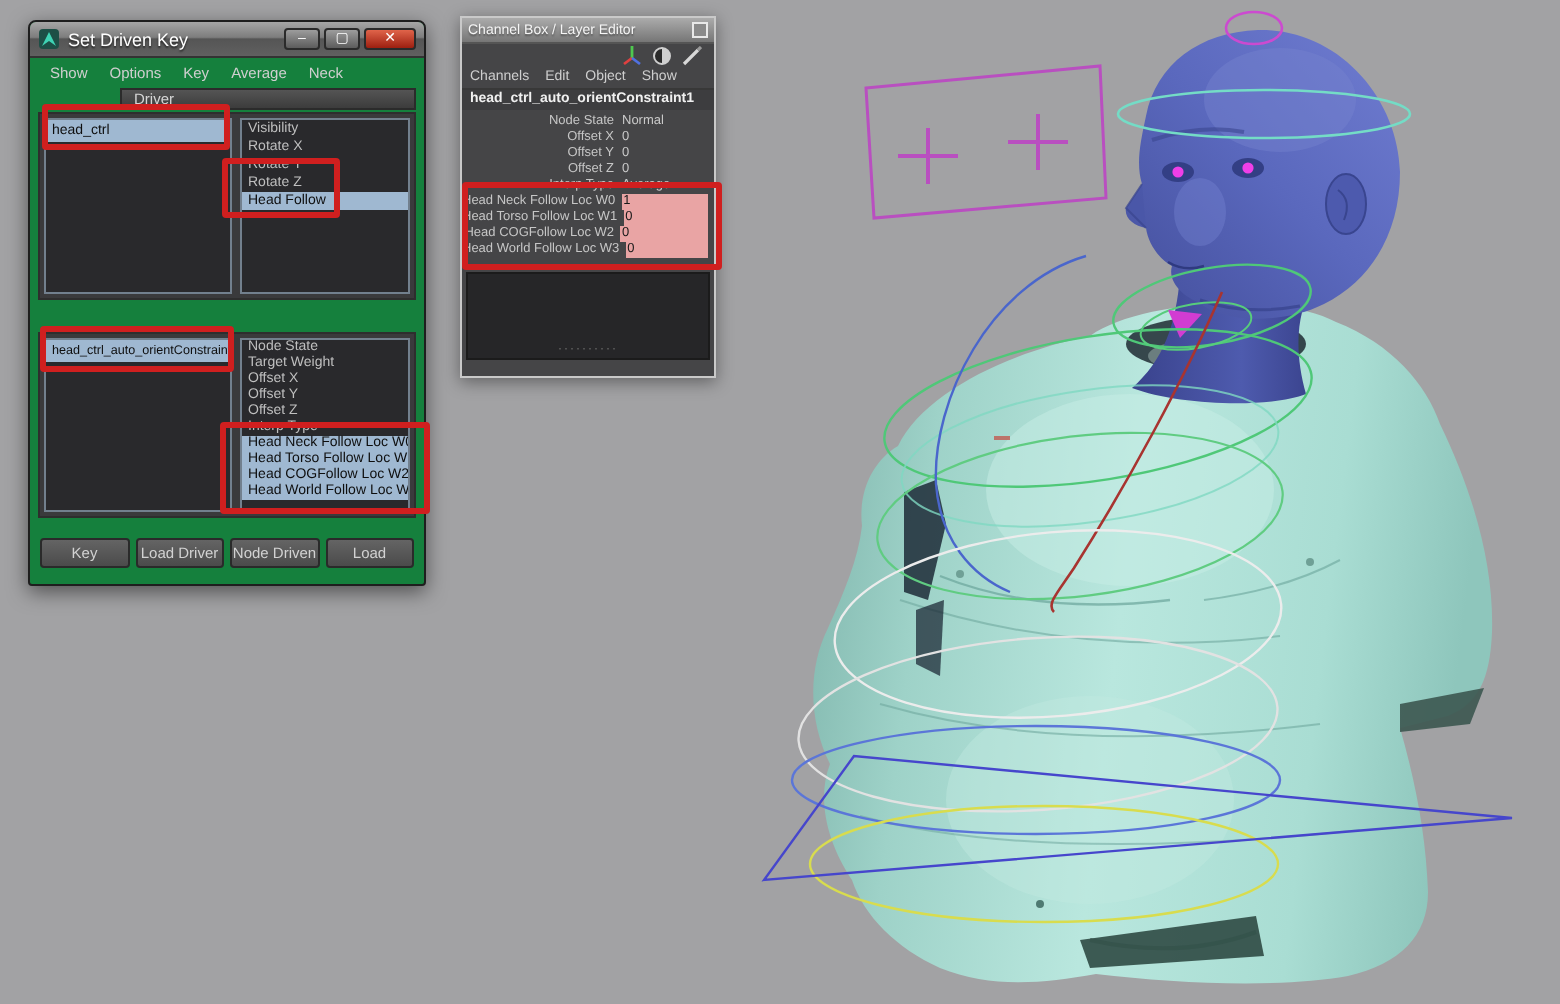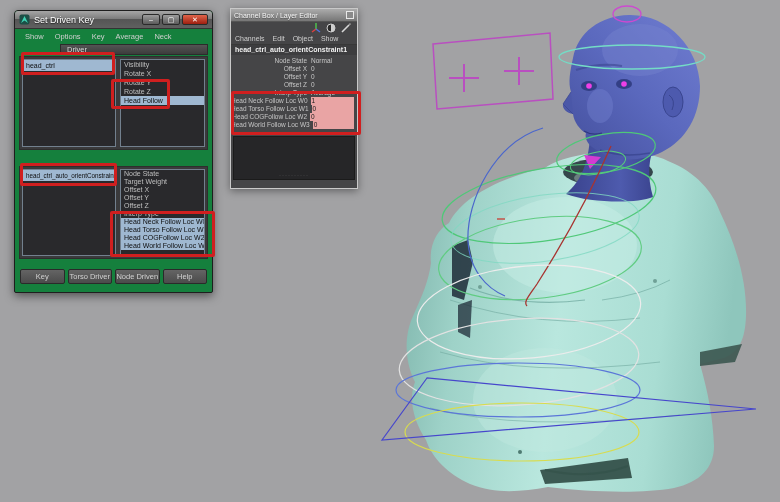--- a/index.html
+++ b/index.html
@@ -218,23 +218,23 @@
       <div class="mrow" style="height:8px;line-height:8px;">Interp Type</div>
       <div class="mrow sel" style="height:8px;line-height:8px;">Head Neck Follow Loc W0</div>
       <div class="mrow sel" style="height:8px;line-height:8px;">Head Torso Follow Loc W1</div>
       <div class="mrow sel" style="height:8px;line-height:8px;">Head COGFollow Loc W2</div>
       <div class="mrow sel" style="height:8px;line-height:8px;">Head World Follow Loc W3</div>
     </div>
   </div>
 
   <div class="sdk-buttons">
     <div class="btn">Key</div>
-    <div class="btn">Torso Driver</div>
+    <div class="btn">Load Driver</div>
     <div class="btn">Node Driven</div>
-    <div class="btn">Help</div>
+    <div class="btn">Load</div>
   </div>
 </div>
 
 <div class="abs cb-panel">
   <div class="cb-title">
     <span class="t">Channel Box / Layer Editor</span>
     <span class="cb-pop"></span>
   </div>
   <div class="cb-icons">
     <svg width="10" height="10" viewBox="0 0 10 10">

